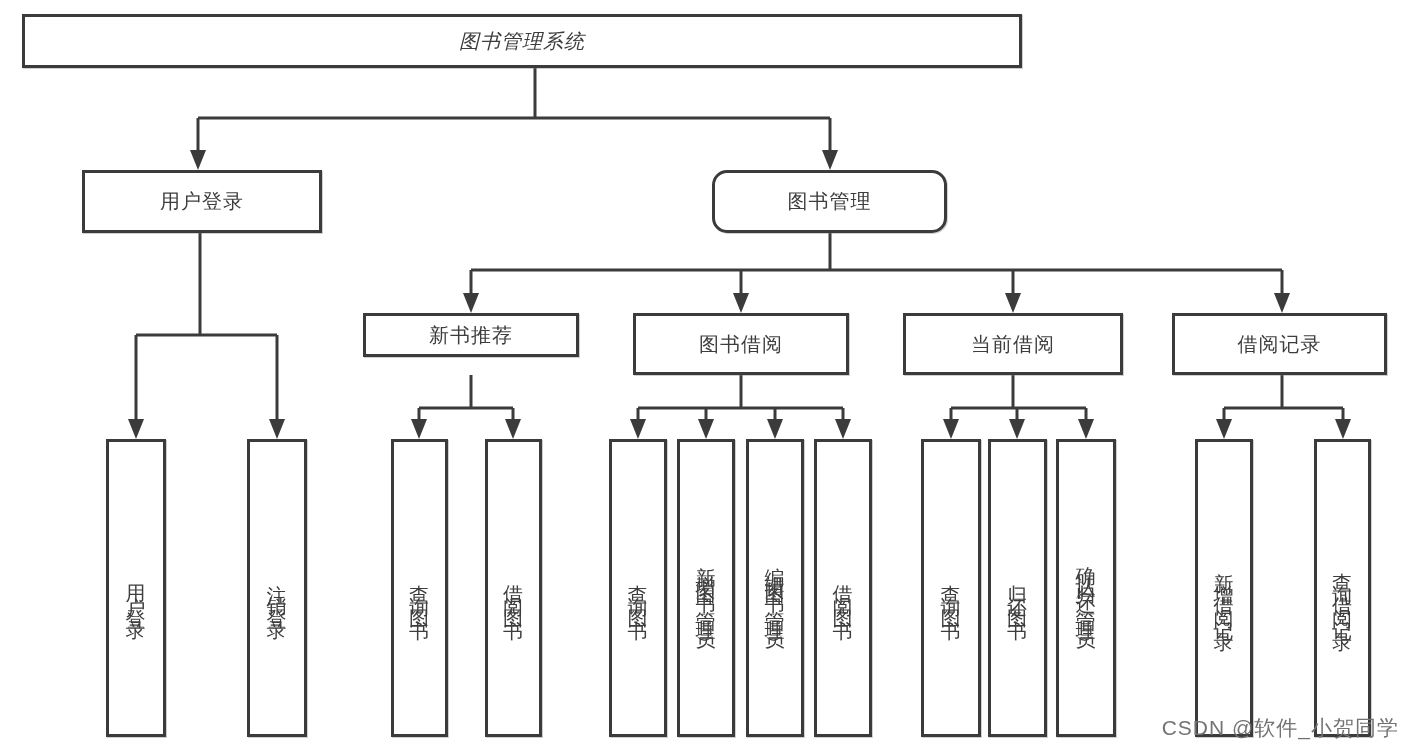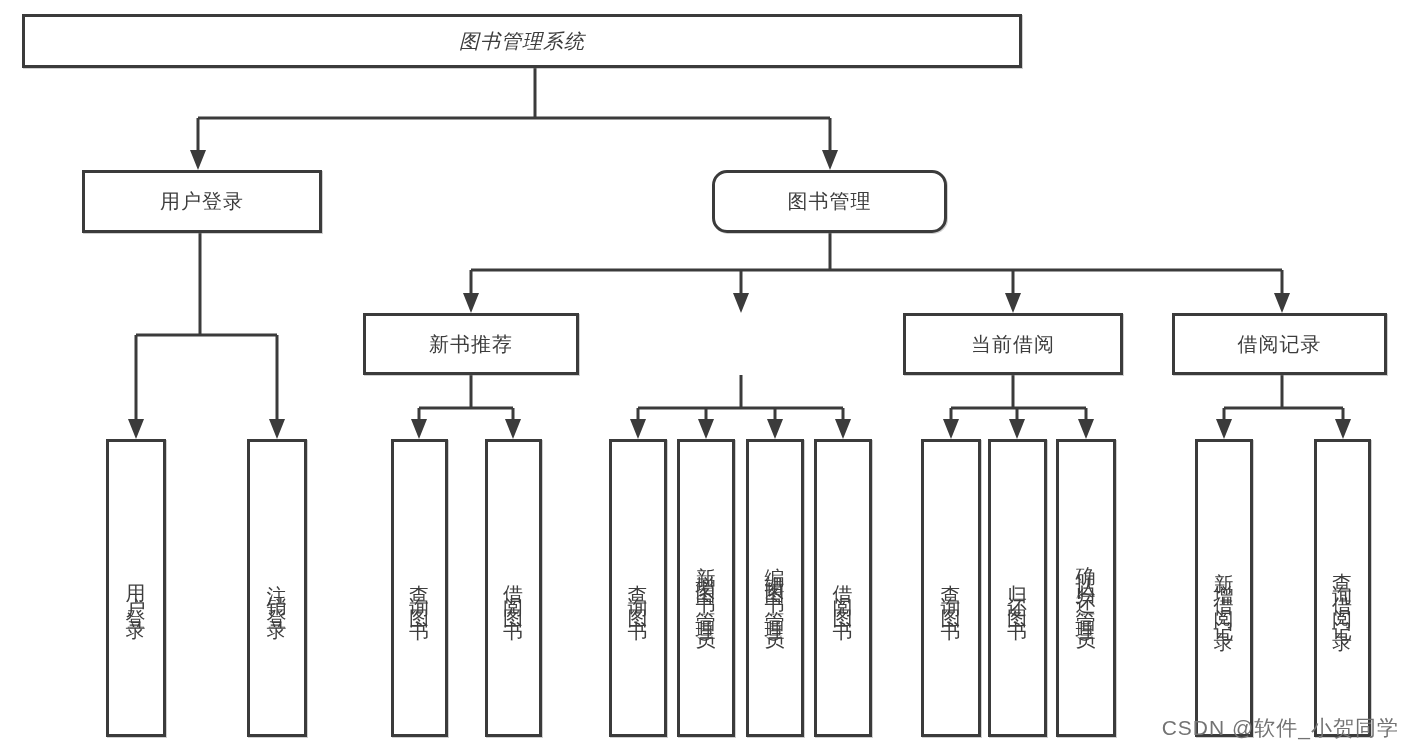--- a/index.html
+++ b/index.html
@@ -124,21 +124,22 @@
       <polygon points="1216,419 1232,419 1224,439"></polygon>
       <polygon points="1335,419 1351,419 1343,439"></polygon>
     </g>
   </svg>
 
   <div class="box" style="left:22px; top:14px; width:1000px; height:54px;font-style:italic;">图书管理系统</div>
 
   <div class="box" style="left:82px; top:170px; width:240px; height:63px;">用户登录</div>
   <div class="box" style="left:712px; top:170px; width:235px; height:63px;border-radius:15px;">图书管理</div>
 
-  <div class="box" style="left:363px; top:313px; width:216px; height:62px;">新书推荐</div>
+  <div class="box" style="left:363px; top:313px; width:216px; height:44px;">新书推荐</div>
+  <div class="box" style="left:633px; top:313px; width:216px; height:62px;">图书借阅</div>
   <div class="box" style="left:903px; top:313px; width:220px; height:62px;">当前借阅</div>
   <div class="box" style="left:1172px; top:313px; width:215px; height:62px;">借阅记录</div>
 
   <div class="box vbox" style="left:106px; top:439px; width:60px; height:298px;">用户登录</div>
   <div class="box vbox" style="left:247px; top:439px; width:60px; height:298px;">注销登录</div>
 
   <div class="box vbox" style="left:391px; top:439px; width:57px; height:298px;">查询图书</div>
   <div class="box vbox" style="left:485px; top:439px; width:57px; height:298px;">借阅图书</div>
 
   <div class="box vbox" style="left:609px; top:439px; width:58px; height:298px;">查询图书</div>

